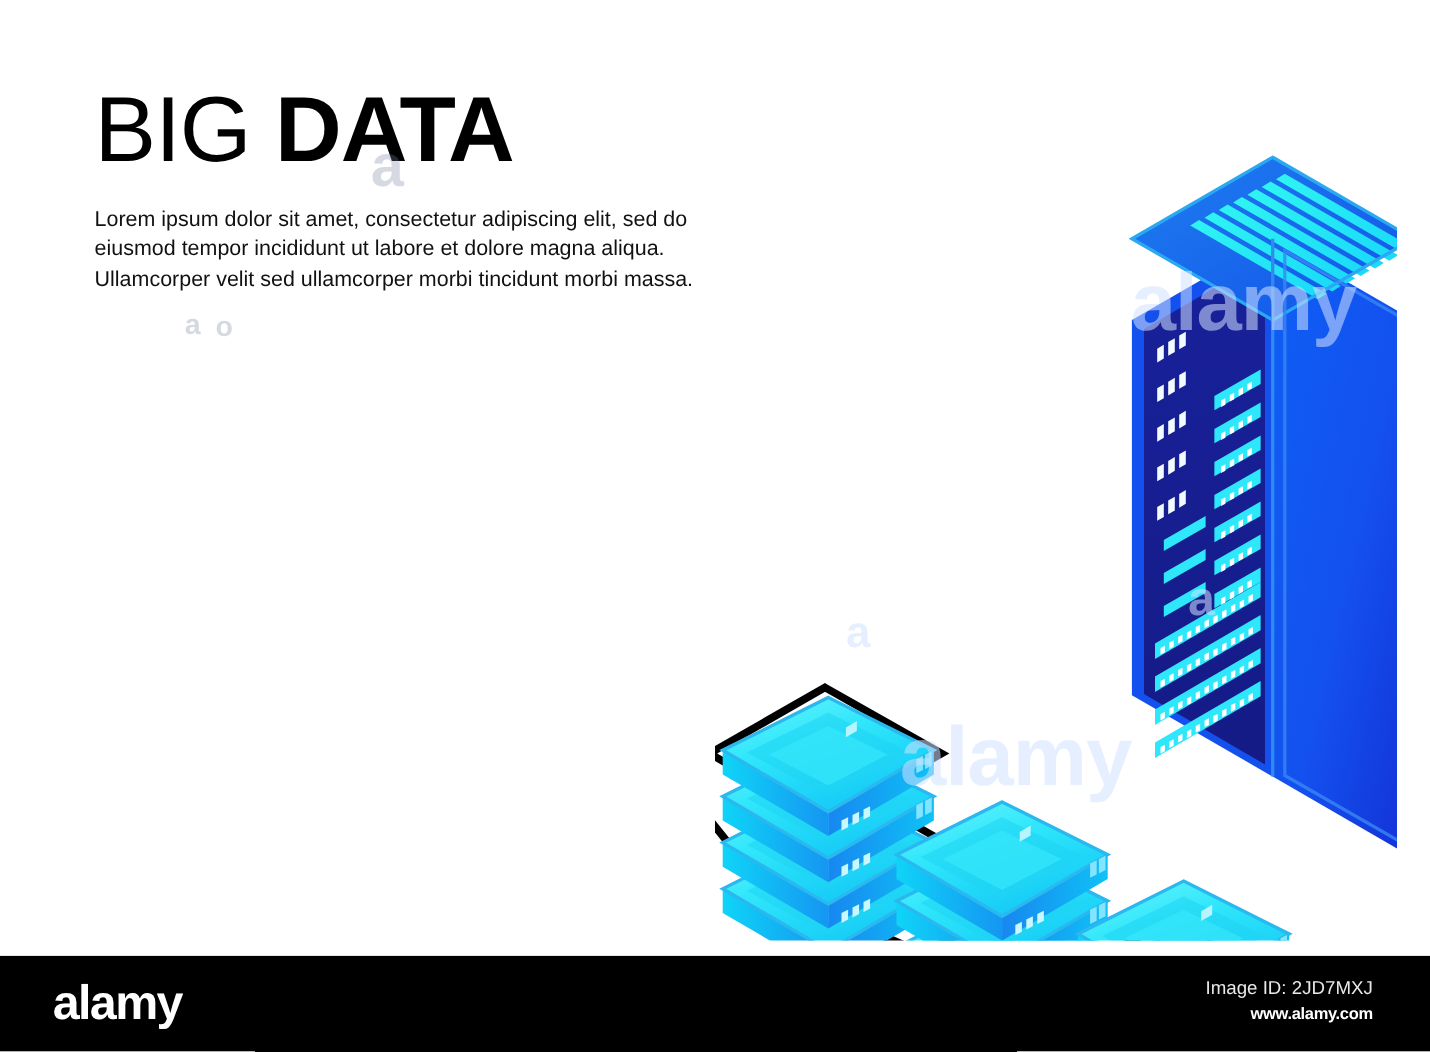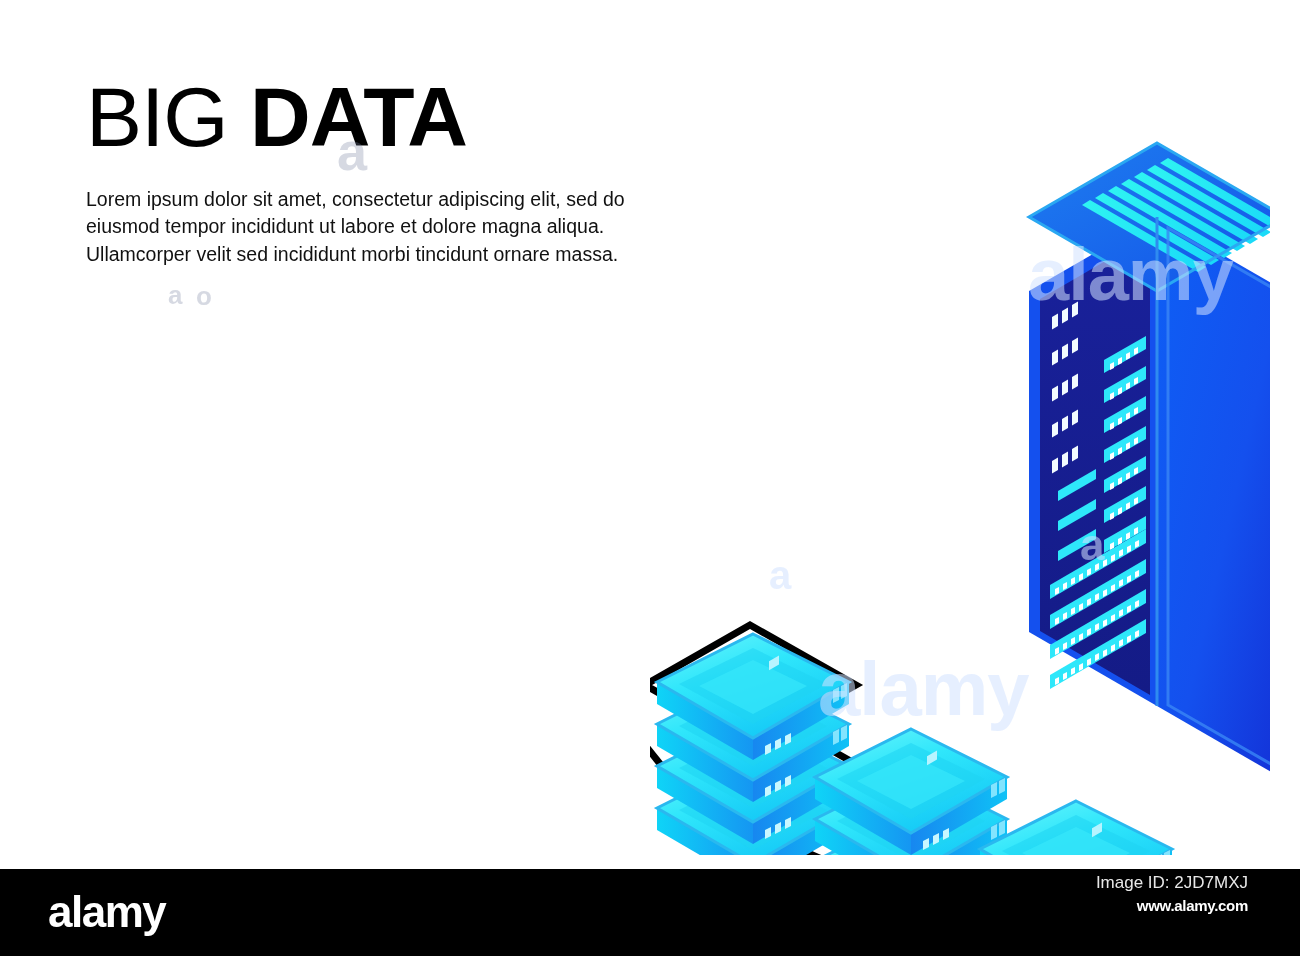--- a/index.html
+++ b/index.html
@@ -27,36 +27,36 @@
   .wm { position:absolute; pointer-events:none; font-weight:700;
         color:rgba(120,130,160,0.34); user-select:none; letter-spacing:-1px; }
   .wm.small { color:rgba(120,130,160,0.30); }
   .wm.onblue { color:rgba(210,225,255,0.55); }
 
   
   #footer { position:absolute; left:0; top:869px; width:1300px; height:87px;
             background:#000000; }
   #footer .logo { position:absolute; left:48px; top:18px; font-size:44px;
                   font-weight:700; color:#ffffff; letter-spacing:-1.5px; }
-  #footer .meta { position:absolute; right:52px; top:4px; text-align:right; }
+  #footer .meta { position:absolute; right:52px; top:20px; text-align:right; }
   #footer .meta .id  { font-size:17px; color:#e8e8e8; font-weight:400; }
   #footer .meta .url { font-size:15px; color:#ffffff; font-weight:700;
                        margin-top:4px; letter-spacing:-0.3px; }
 </style>
 </head>
 <body>
 
 <div id="stage">
 
   <div class="text-block">
     <div class="headline">
       <span class="w-light">BIG</span>
       <span class="w-bold">DATA</span>
     </div>
-    <p class="body-copy">Lorem ipsum dolor sit amet, consectetur adipiscing elit, sed do eiusmod tempor incididunt ut labore et dolore magna aliqua. Ullamcorper velit sed incididunt morbi tincidunt ornare massa.</p>
+    <p class="body-copy">Lorem ipsum dolor sit amet, consectetur adipiscing elit, sed do eiusmod tempor incididunt ut labore et dolore magna aliqua. Ullamcorper velit sed ullamcorper morbi tincidunt morbi massa.</p>
   </div>
 
   <div id="illus">
   <svg viewBox="0 0 620 760" xmlns="http://www.w3.org/2000/svg">
     <defs>
       <linearGradient id="gRackSide" x1="0" y1="0" x2="1" y2="1">
         <stop offset="0%" stop-color="#0e5ff5"></stop>
         <stop offset="55%" stop-color="#1450ee"></stop>
         <stop offset="100%" stop-color="#1330d6"></stop>
       </linearGradient>

